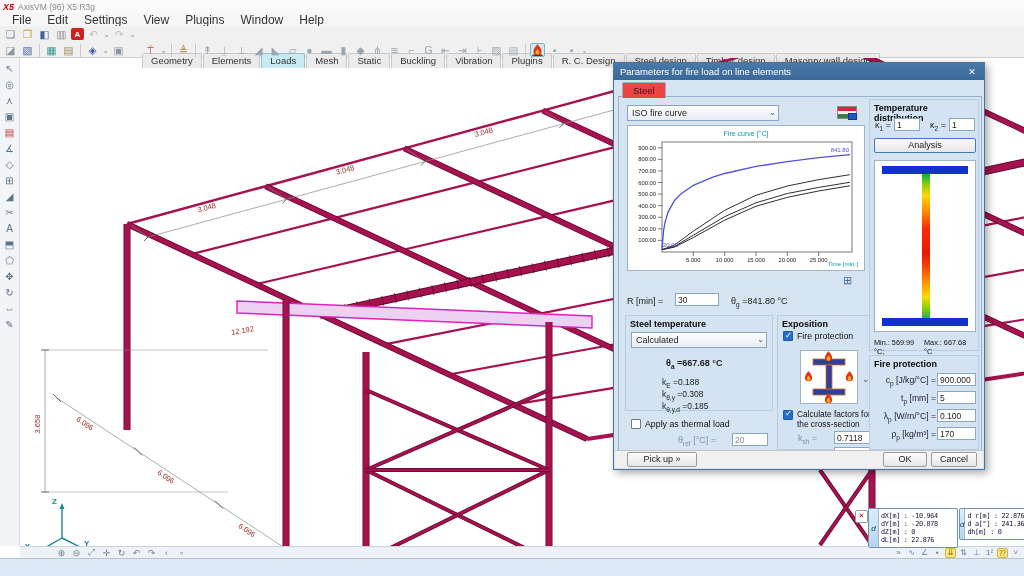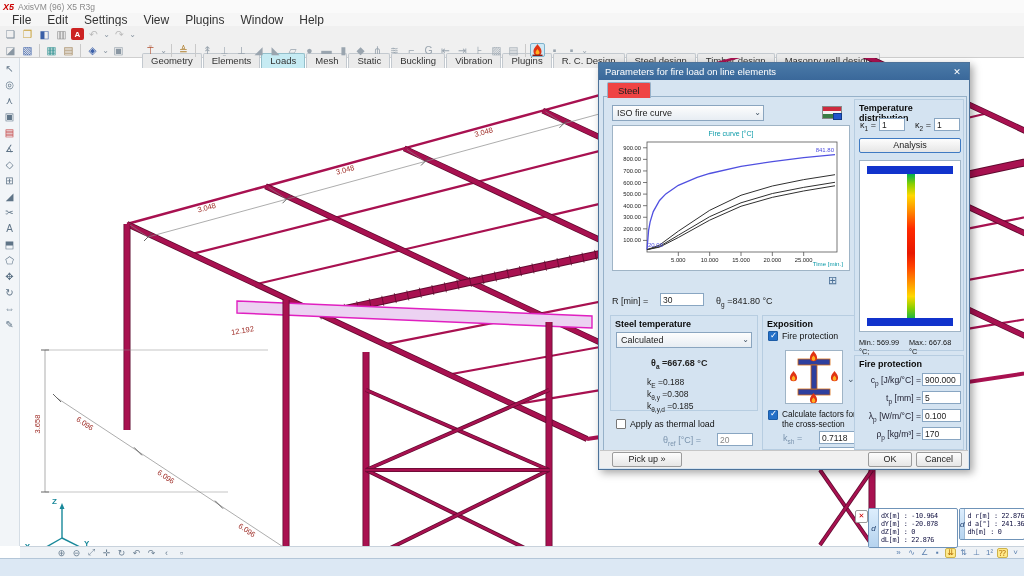--- a/index.html
+++ b/index.html
@@ -42,21 +42,21 @@
 
   
   #coordpanel{left:855px;top:508px;width:168px;height:38px}
   #coord-close{position:absolute;left:0;top:2px;width:11px;height:11px;border:1px solid #9a9a9a;background:#fff;color:#c00;font-size:7px;line-height:9px;text-align:center;border-radius:2px}
   .cgrp{position:absolute;top:0;background:#fff;border:1px solid #6f93b8;display:flex;border-radius:2px}
   .ctab{width:9px;background:linear-gradient(#ddeefd,#b5d3ef);border-right:1px solid #9db9d4;display:flex;align-items:center;justify-content:center;font-size:8px;color:#1a3a6a;font-style:italic}
   .crows{padding:1px 2px;display:flex;flex-direction:column;justify-content:center}
   .crow{font-family:"DejaVu Sans Mono",monospace;font-size:6.8px;letter-spacing:-0.3px;line-height:8.2px;color:#101040;white-space:nowrap}
 
   
-  #dialog{left:598px;top:62px;width:372px;height:408px;background:#d6e4f1;border:1px solid #4d7299;box-sizing:border-box;box-shadow:3px 3px 8px rgba(0,0,0,.35)}
+  #dialog{left:613px;top:62px;width:372px;height:408px;background:#d6e4f1;border:1px solid #4d7299;box-sizing:border-box;box-shadow:3px 3px 8px rgba(0,0,0,.35)}
   #dlg-titlebar{position:absolute;left:0;top:0;width:100%;height:17px;background:linear-gradient(#4a7aa8,#3a689a);display:flex;align-items:center;box-sizing:border-box;padding:0 4px 0 6px}
   #dlg-title{color:#fff;font-size:9.5px;flex:1}
   #dlg-close{color:#fff;font-size:9px;width:16px;text-align:center}
   .dlg-tab{position:absolute;left:8px;top:19px;height:15px;padding:0 10px;background:#ef4444;border:1px solid #96b1c9;border-bottom:none;font-size:9.5px;line-height:15px;border-radius:2px 2px 0 0;z-index:2}
   #dlg-panel{position:absolute;left:4px;top:33px;width:364px;height:355px;background:#d6e4f1;border:1px solid #96b1c9;box-sizing:border-box}
   .grp{position:absolute;background:#d4e3f1;border:1px solid #b7cde1;box-sizing:border-box}
   .grp-h{position:absolute;left:4px;top:3px;font-weight:bold;font-size:9px;color:#0a0a0a}
   .combo{position:absolute;height:16px;border:1px solid #8aa5bf;background:linear-gradient(#fdfdfd,#e7edf3);font-size:9px;line-height:14px;padding:0 14px 0 4px;box-sizing:border-box;color:#222}
   .combo .carr{position:absolute;right:2px;top:0;font-size:8px;color:#456}
   .inp{position:absolute;border:1px solid #89a6c2;background:#fff;font-size:8.5px;font-family:"Liberation Sans",sans-serif;padding:0 2px;height:13px;box-sizing:border-box;color:#222}

